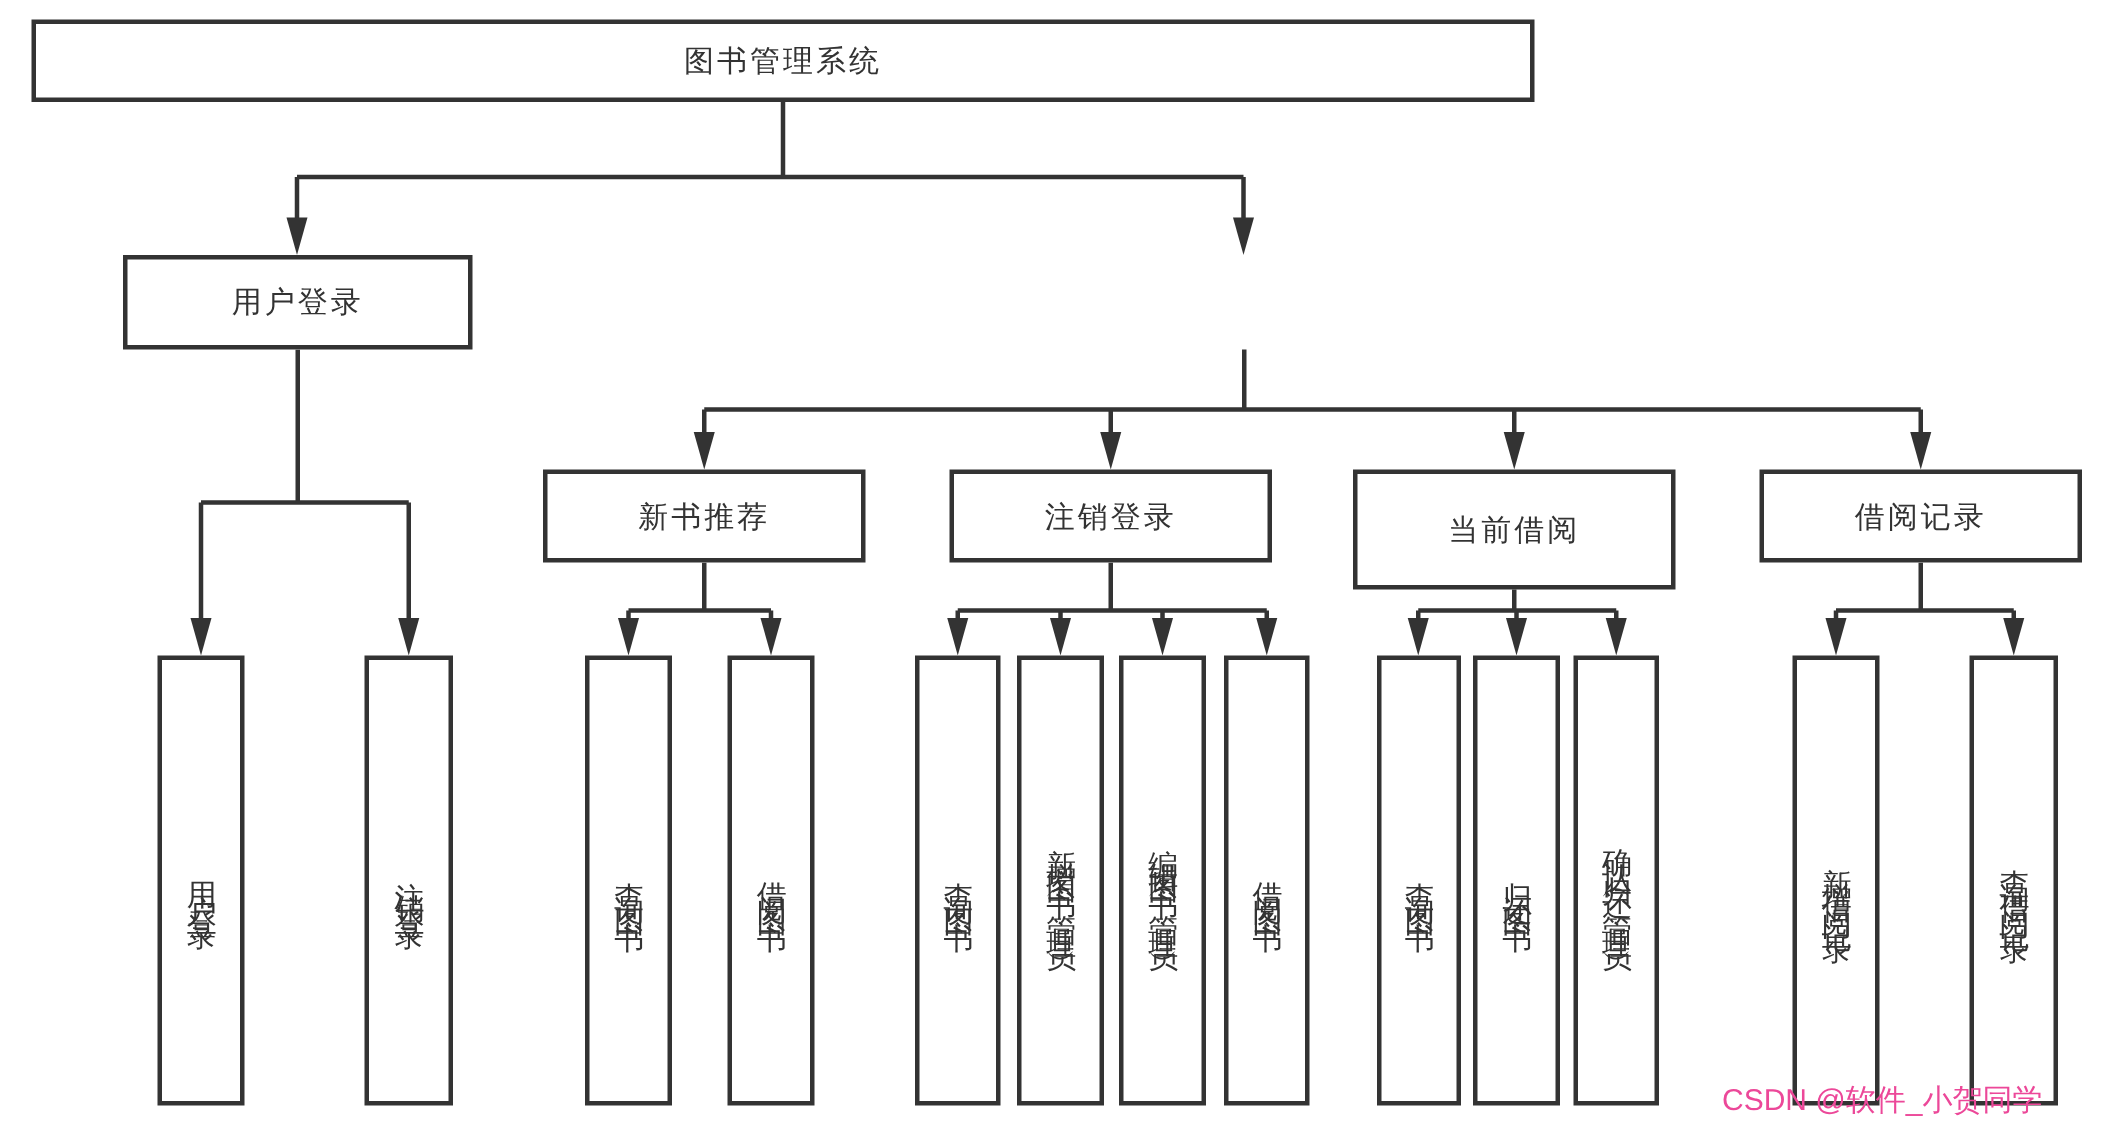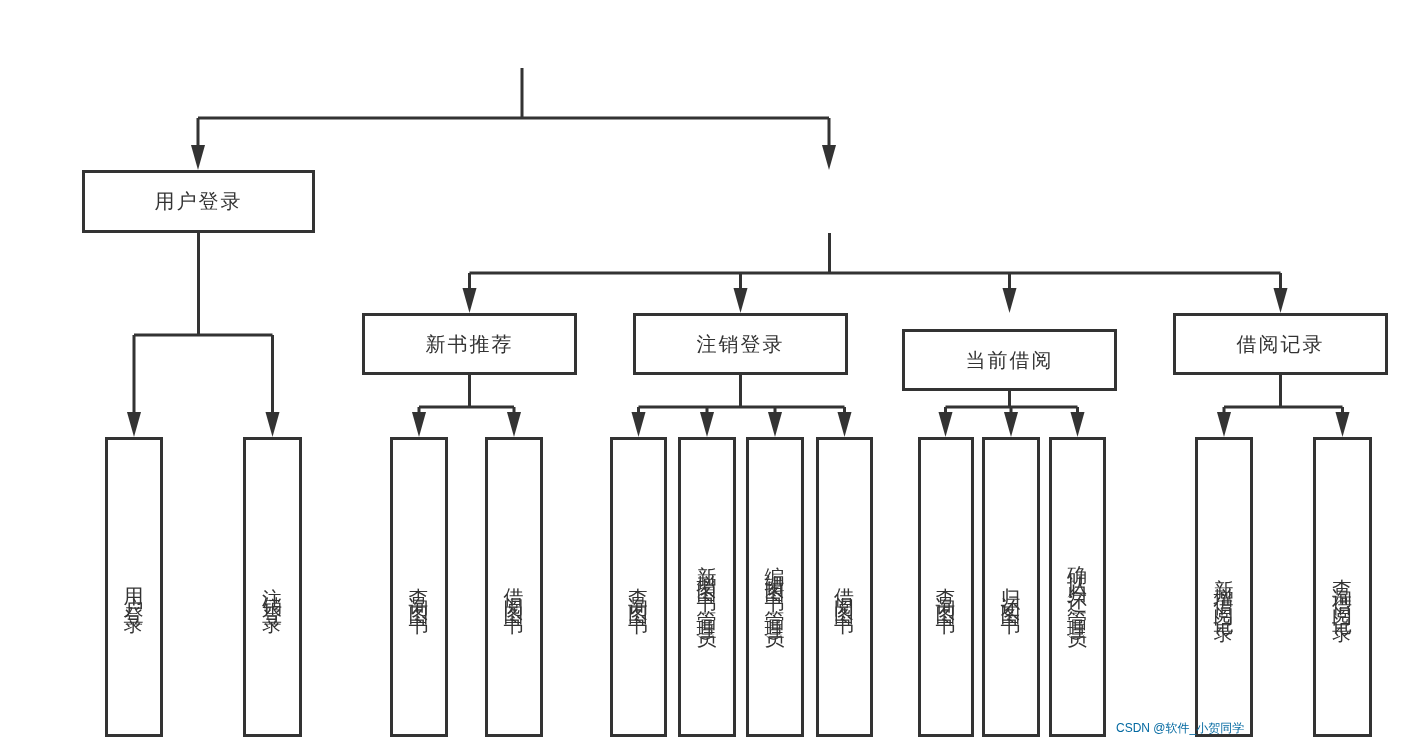--- a/index.html
+++ b/index.html
@@ -33,24 +33,24 @@
   .box.vert {
     writing-mode: vertical-rl;
     text-orientation: mixed;
     letter-spacing: 9px;
     white-space: normal;
     line-height: 1;
     padding-top: 6px;
   }
   .watermark {
     position: absolute;
-    left: 1116px;
+    left: 1148px;
     top: 720px;
-    font-size: 12px;
-    color: #0369a1;
+    font-size: 20px;
+    color: #ec4899;
     letter-spacing: 0;
     white-space: nowrap;
   }
 </style>
 </head>
 <body>
 
 <div id="canvas">
 
   <svg id="connectors" viewBox="0 0 1405 747" xmlns="http://www.w3.org/2000/svg">
@@ -93,26 +93,27 @@
 
       <polygon points="938.5,412 952.5,412 945.5,437"></polygon>
       <polygon points="1004,412 1018,412 1011,437"></polygon>
       <polygon points="1070.5,412 1084.5,412 1077.5,437"></polygon>
 
       <polygon points="1217,412 1231,412 1224,437"></polygon>
       <polygon points="1335.5,412 1349.5,412 1342.5,437"></polygon>
     </g>
   </svg>
 
+  <div class="box" style="left:21px; top:13px; width:1002px; height:55px;">图书管理系统</div>
 
   <div class="box" style="left:82px; top:170px; width:233px; height:63px;">用户登录</div>
 
   <div class="box" style="left:362px; top:313px; width:215px; height:62px;">新书推荐</div>
   <div class="box" style="left:633px; top:313px; width:215px; height:62px;">注销登录</div>
-  <div class="box" style="left:902px; top:329px; width:215px; height:62px;">当前借阅</div>
+  <div class="box" style="left:902px; top:313px; width:215px; height:80px;">当前借阅</div>
   <div class="box" style="left:1173px; top:313px; width:215px; height:62px;text-align:center;">借阅记录</div>
 
   <div class="box vert" style="left:105px; top:437px; width:58px; height:300px;">用户登录</div>
   <div class="box vert" style="left:243px; top:437px; width:59px; height:300px;">注销登录</div>
 
   <div class="box vert" style="left:390px; top:437px; width:58px; height:300px;">查询图书</div>
   <div class="box vert" style="left:485px; top:437px; width:58px; height:300px;">借阅图书</div>
 
   <div class="box vert" style="left:610px; top:437px; width:57px; height:300px;">查询图书</div>
   <div class="box vert" style="left:678px; top:437px; width:58px; height:300px;">新增图书（管理员）</div>

